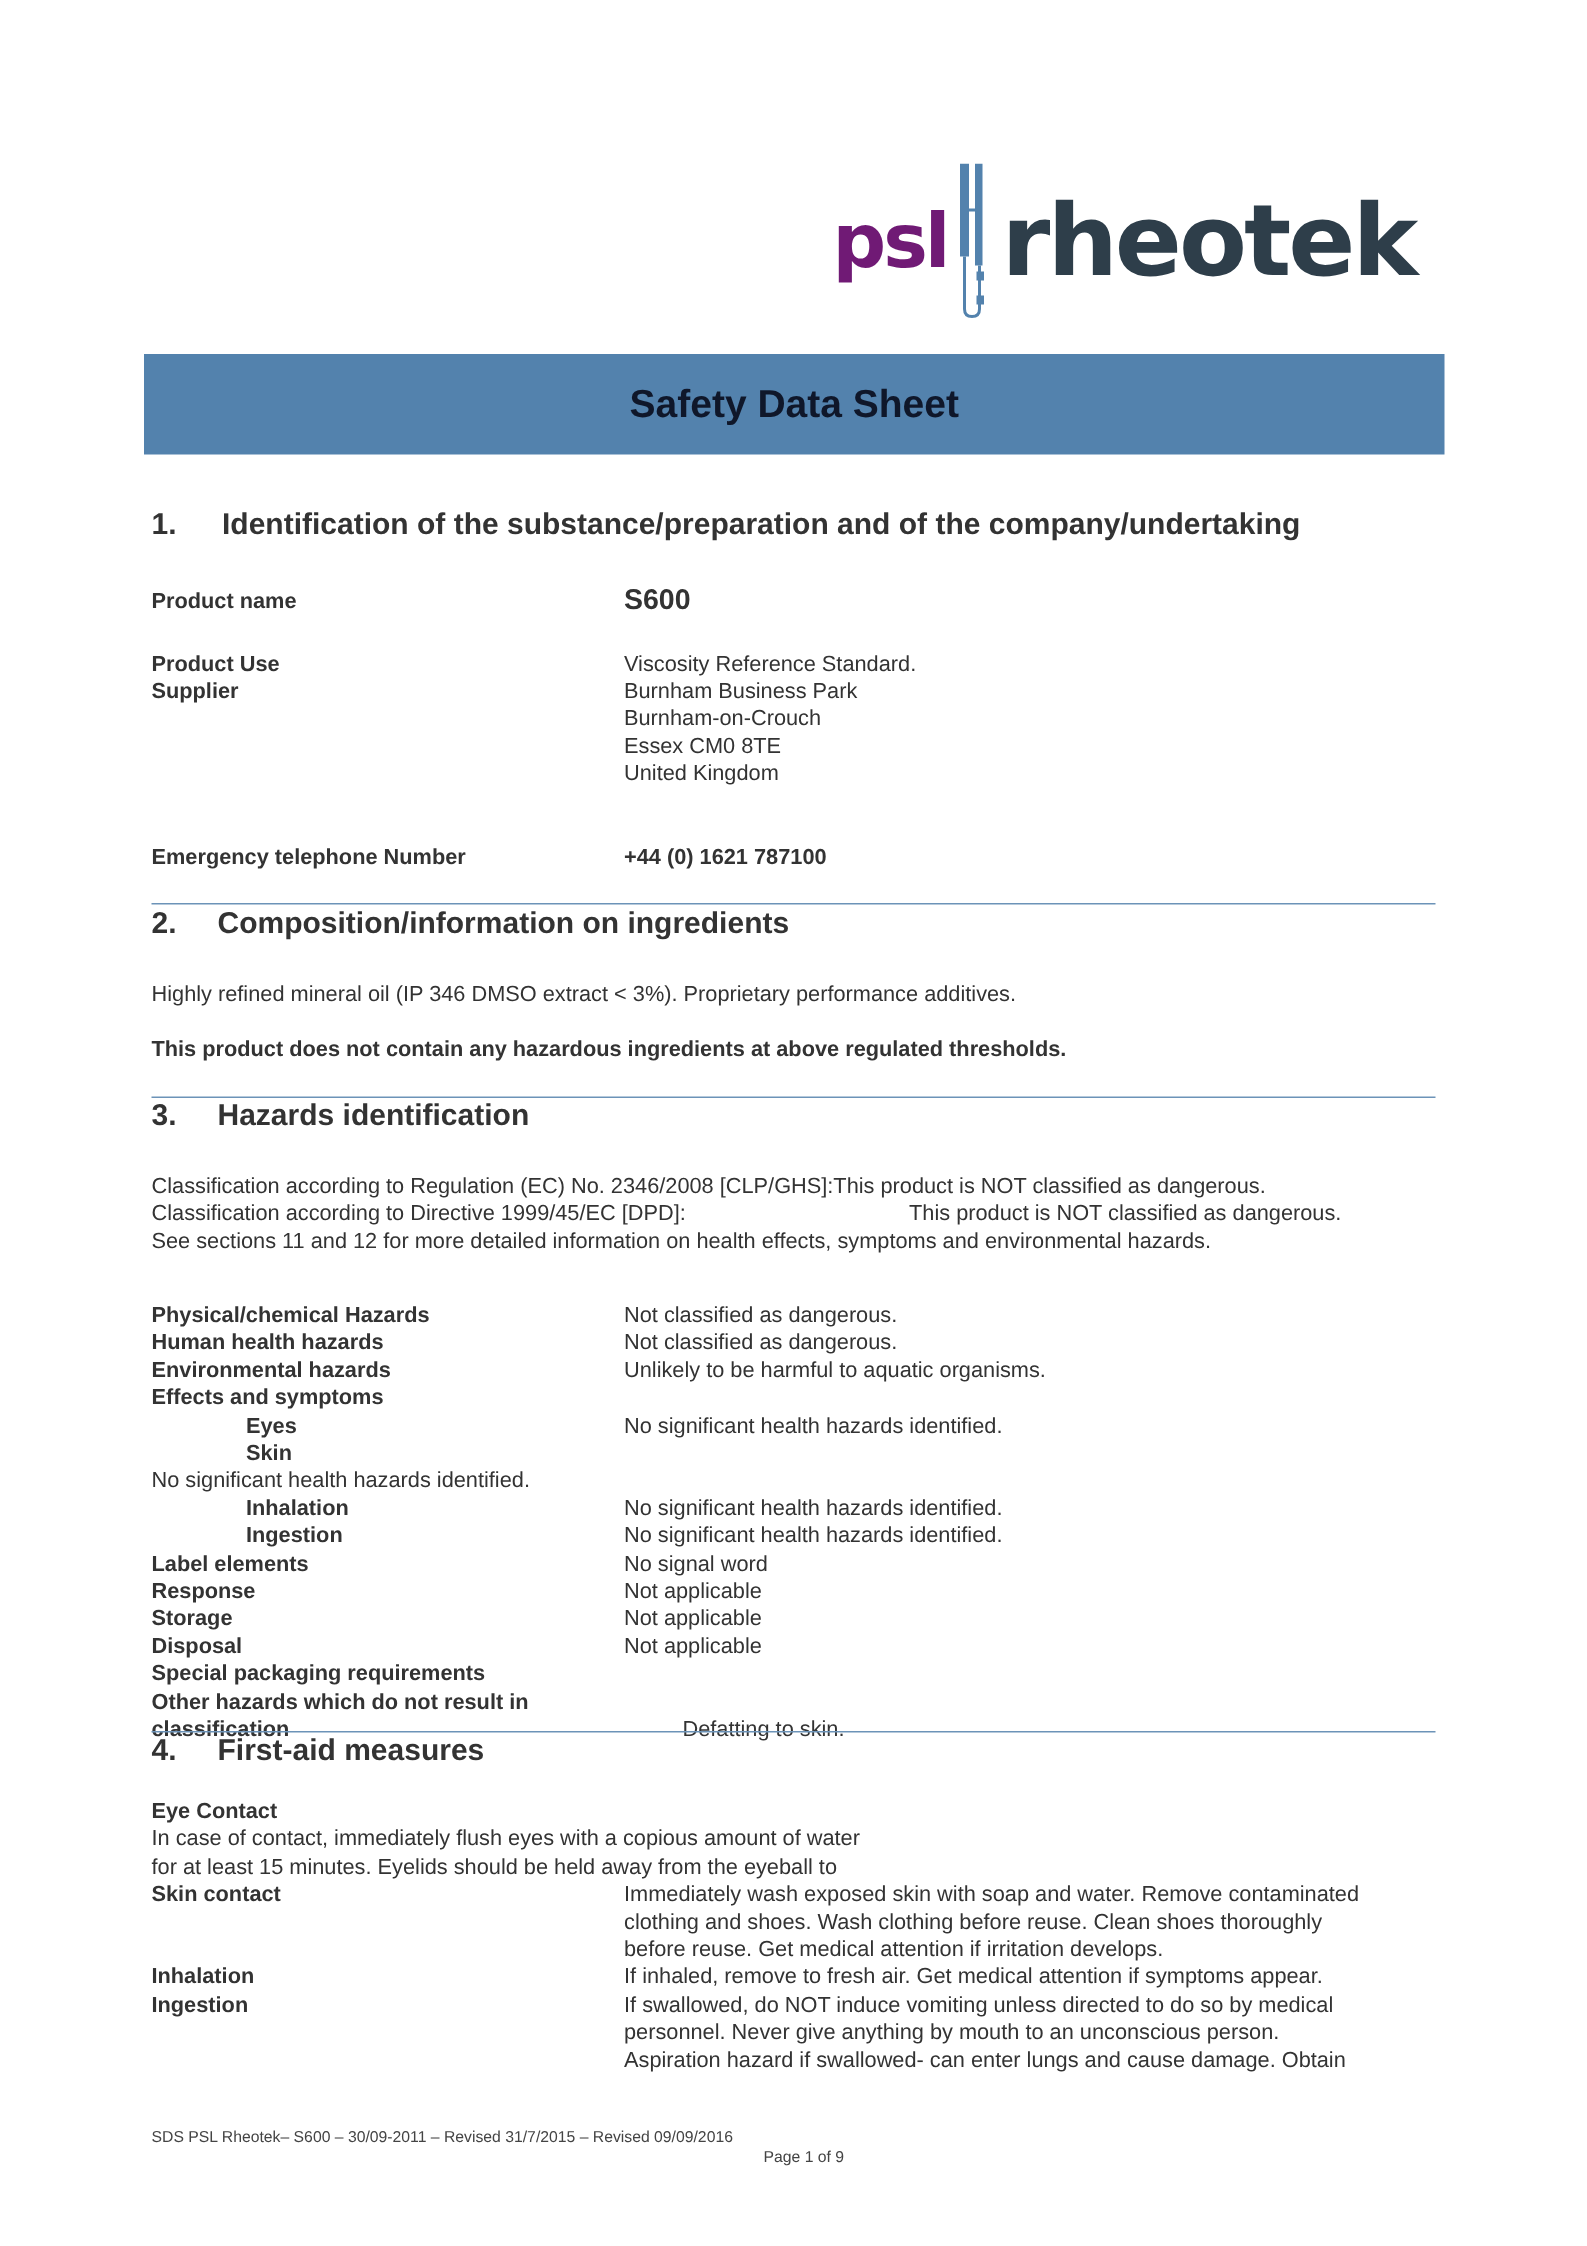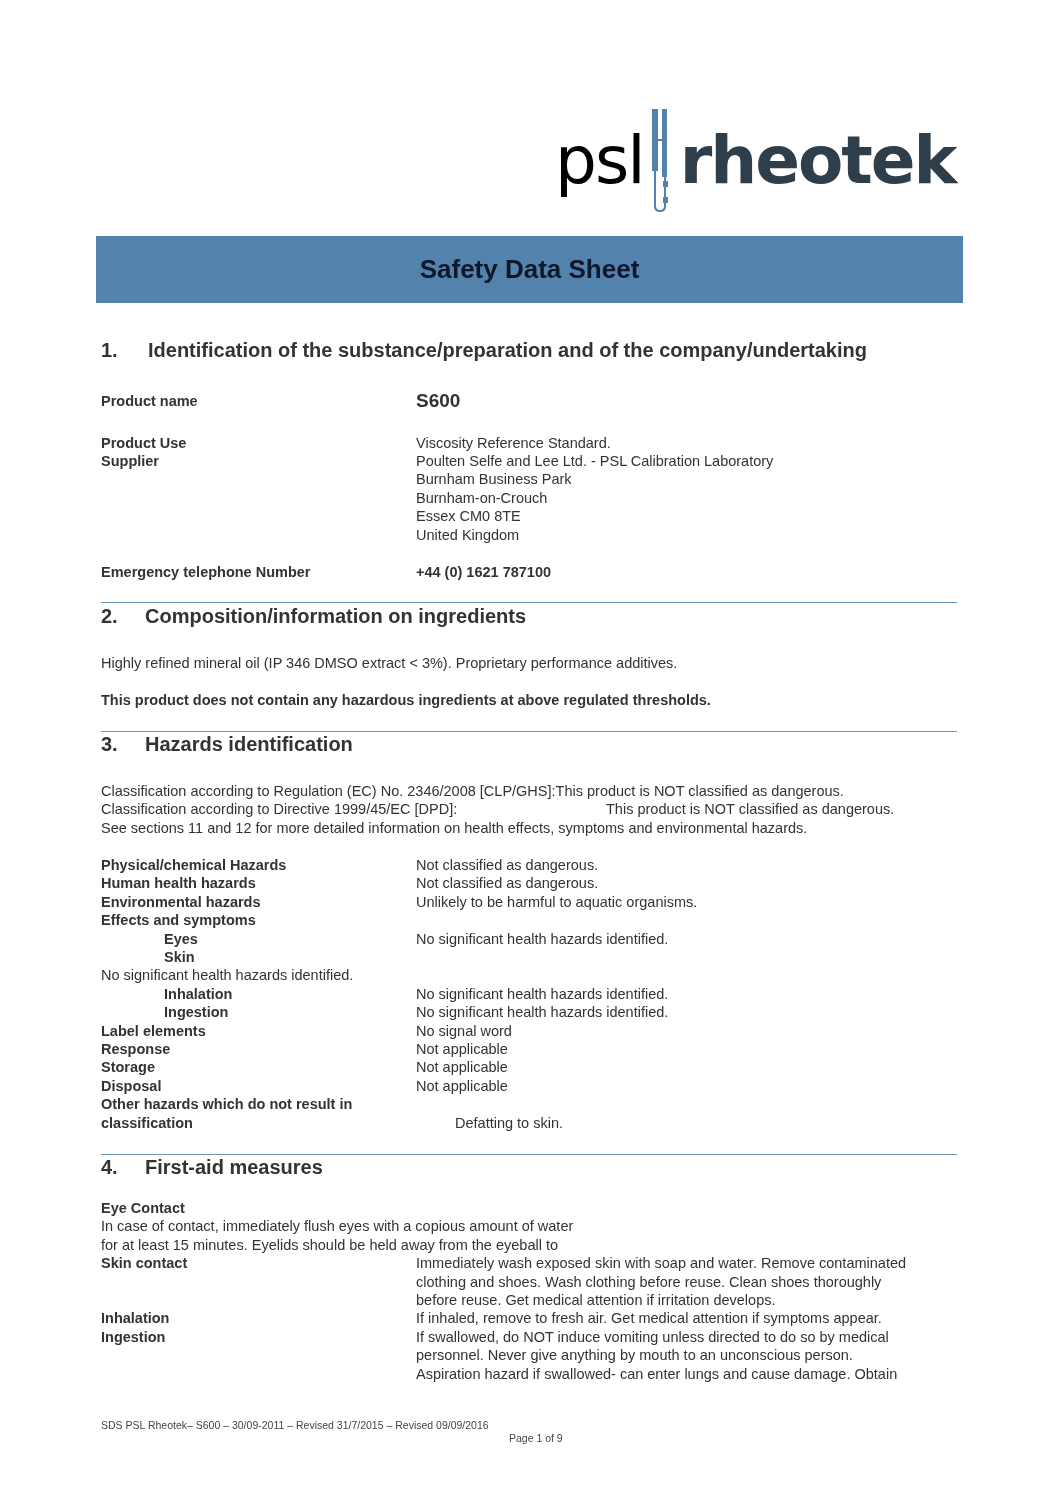--- a/index.html
+++ b/index.html
@@ -5,22 +5,22 @@
   html, body { margin: 0; padding: 0; background: #ffffff; }
   body {
     width: 1058px; height: 1497px; position: relative; overflow: hidden;
     font-family: "Liberation Sans", sans-serif; color: #333333;
   }
   .logo {
     position: absolute; left: 555px; top: 108px; width: 405px; height: 105px;
     display: flex; align-items: center;
   }
   .logo .psl {
-    font-family: "DejaVu Sans", sans-serif; font-weight: normal; font-size: 66px;
-    color: #000000; letter-spacing: -2px; line-height: 1;
+    font-family: "DejaVu Sans", sans-serif; font-weight: bold; font-size: 50px;
+    color: #701a75; letter-spacing: -2px; line-height: 1;
   }
   .logo .rheo {
     font-family: "DejaVu Sans", sans-serif; font-weight: bold; font-size: 66px;
     color: #2e3e4a; letter-spacing: -2px; line-height: 1;
   }
   .logo svg { margin: 0 8px 0 6px; }
   .banner {
     position: absolute; left: 96px; top: 236px; width: 867px; height: 67px;
     background: #5382ad; color: #0f172a; display: flex; align-items: center; justify-content: center;
     font-weight: bold; font-size: 26px;
@@ -73,21 +73,20 @@
   <span class="val bold" style="font-size:19px;">S600</span>
 </div>
 
 <div class="row" style="top:434px;">
   <span class="lbl">Product Use</span>
   <span class="val">Viscosity Reference Standard.</span>
 </div>
 <div class="row" style="top:452px;">
   <span class="lbl">Supplier</span>
   <div class="val">
-    <div>Poulten Selfe and Lee Ltd. - PSL Calibration Laboratory</div>
     <div>Burnham Business Park</div>
     <div>Burnham-on-Crouch</div>
     <div>Essex CM0 8TE</div>
     <div>United Kingdom</div>
   </div>
 </div>
 <div class="row" style="top:563px;">
   <span class="lbl">Emergency telephone Number</span>
   <span class="val bold">+44 (0) 1621 787100</span>
 </div>
@@ -112,21 +111,21 @@
     <span>This product is NOT classified as dangerous.</span>
   </div>
   <div style="display:flex;">
     <span style="width:505px;">Classification according to Directive 1999/45/EC [DPD]:</span>
     <span>This product is NOT classified as dangerous.</span>
   </div>
   <div>See sections 11 and 12 for more detailed information on health effects, symptoms and environmental hazards.</div>
 </div>
 
 <div class="para" style="top:856px;">
-  <div style="display:flex;">
+  <div style="display:flex;margin-top:12px;">
       <span class="lbl">Physical/chemical Hazards</span>
       <span>Not classified as dangerous.</span>
     </div>
   <div style="display:flex;">
       <span class="lbl">Human health hazards</span>
       <span>Not classified as dangerous.</span>
     </div>
   <div style="display:flex;">
       <span class="lbl">Environmental hazards</span>
       <span>Unlikely to be harmful to aquatic organisms.</span>
@@ -159,20 +158,24 @@
       <span class="lbl">Response</span>
       <span>Not applicable</span>
     </div>
   <div style="display:flex;">
       <span class="lbl">Storage</span>
       <span>Not applicable</span>
     </div>
   <div style="display:flex;">
       <span class="lbl">Disposal</span>
       <span>Not applicable</span>
+    </div>
+  <div style="display:flex;">
+      <span class="lbl">Special packaging requirements</span>
+      <span></span>
     </div>
   <div style="display:flex;">
       <span class="lbl">Other hazards which do not result in</span>
       <span></span>
     </div>
   <div style="display:flex;gap:39px;">
       <span class="lbl">classification</span>
       <span>Defatting to skin.</span>
     </div>
 </div>

